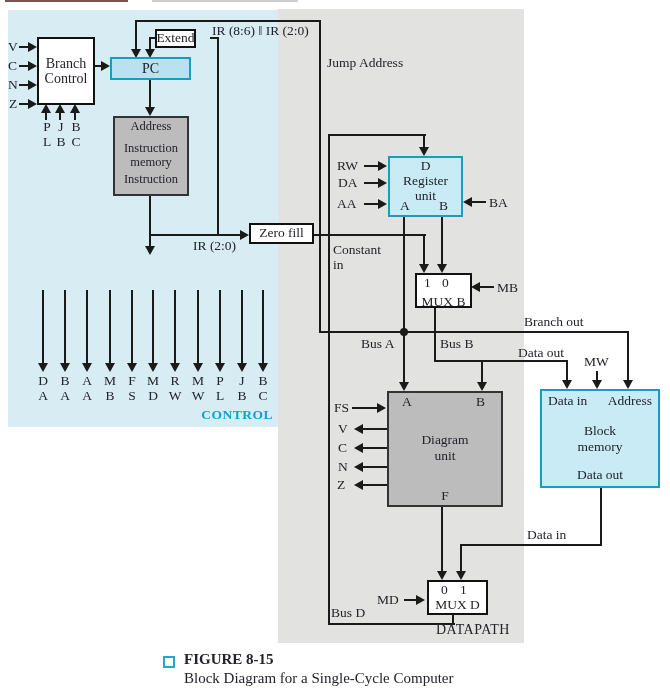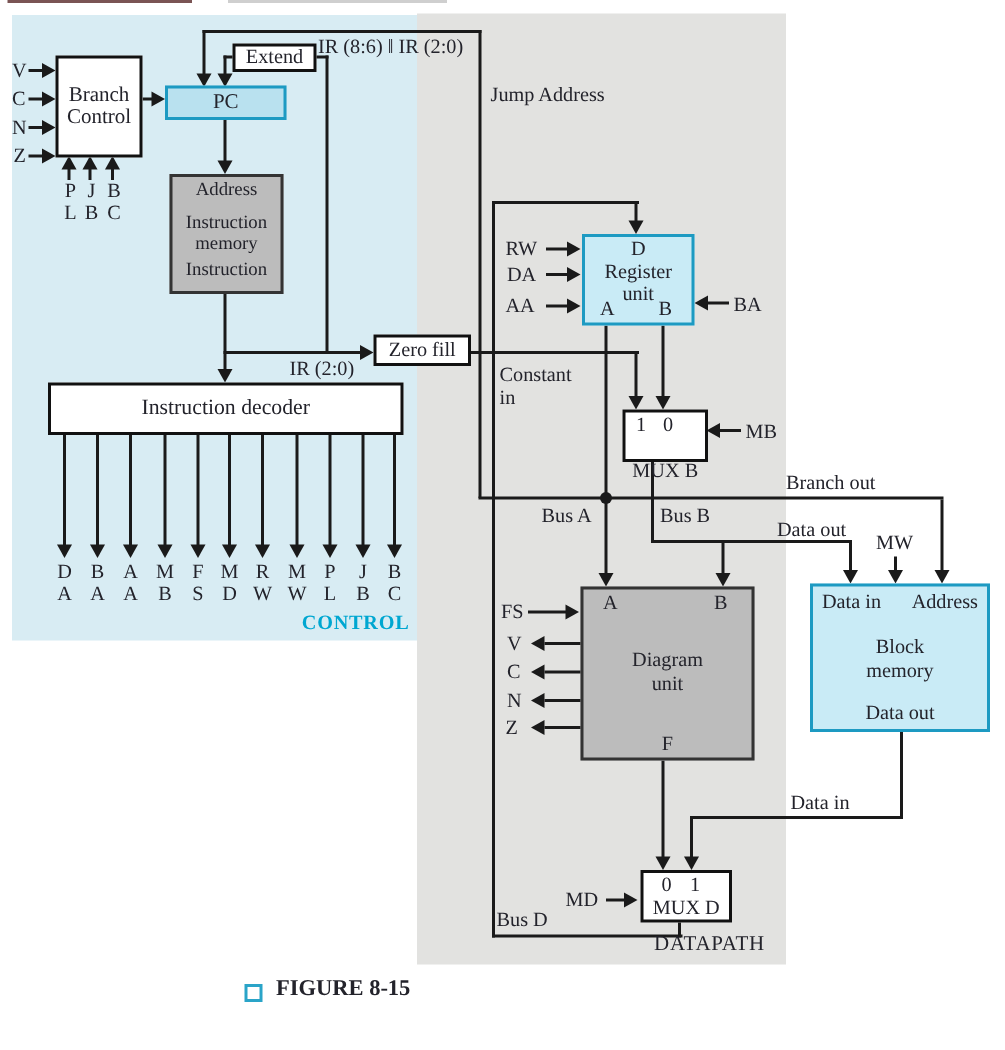--- a/index.html
+++ b/index.html
@@ -164,51 +164,48 @@
 
   <div class="bx" style="left:37px;top:37px;width:58px;height:68px;flex-direction:column">
     <span>Branch</span>
     <span>Control</span>
   </div>
 
   <div class="bx cy" style="left:110px;top:57px;width:81px;height:23px;background:#b9e1ef">
     <span>PC</span>
   </div>
 
-  <div class="bx" style="left:155px;top:29px;width:56px;height:19px;font-size:13.5px">
+  <div class="bx" style="left:155px;top:29px;width:41px;height:19px;font-size:13.5px">
     <span>Extend</span>
   </div>
 
   <div class="bx gb" style="left:113px;top:116px;width:76px;height:80px;flex-direction:column;justify-content:flex-start;font-size:12.5px;padding-top:2px">
     <span>Address</span>
     <span style="margin-top:8px">Instruction</span>
     <span>memory</span>
     <span style="margin-top:4px">Instruction</span>
   </div>
 
   <div class="bx" style="left:249px;top:223px;width:65px;height:21px;font-size:13.5px">
     <span>Zero fill</span>
   </div>
 
-  <div class="bx" style="left:32px;top:255px;width:237px;height:35px;font-size:14.5px">
-    <span>Instruction decoder</span>
-  </div>
 
   <div class="bx cy rel" style="left:388px;top:156px;width:75px;height:61px">
     <span class="inner ctr" style="top:1px">D</span>
     <span class="inner ctr" style="top:16px">Register</span>
     <span class="inner ctr" style="top:31px">unit</span>
     <span class="inner" style="left:10px;top:41px">A</span>
     <span class="inner" style="right:13px;top:41px">B</span>
   </div>
 
   <div class="bx rel" style="left:415px;top:273px;width:57px;height:35px">
     <span class="inner" style="left:7px;top:1px">1</span>
     <span class="inner" style="left:25px;top:1px">0</span>
-    <span class="inner ctr" style="top:32px">MUX B</span>
+    <span class="inner ctr" style="top:20px">MUX B</span>
   </div>
 
   <div class="bx gb rel" style="left:387px;top:391px;width:116px;height:116px">
     <span class="inner" style="left:13px;top:2px">A</span>
     <span class="inner" style="right:16px;top:2px">B</span>
     <span class="inner ctr" style="top:40px">Diagram</span>
     <span class="inner ctr" style="top:56px">unit</span>
     <span class="inner ctr" style="top:96px">F</span>
   </div>
 
@@ -317,14 +314,15 @@
   <div class="col2" style="left:255px;top:373px">
     <div>B</div>
       <div>C</div>
   </div>
 
   <div class="lb" style="left:150px;top:407px;width:123px;text-align:right;color:#00a7d1;font-weight:bold;letter-spacing:.5px">CONTROL</div>
   <div class="lb" style="left:436px;top:622px;font-size:14px;letter-spacing:.5px">DATAPATH</div>
 
   <div class="abs" style="left:163px;top:656px;width:12px;height:12px;background:#fff;border:2px solid #2aa4c8;box-sizing:border-box"></div>
   <div class="lb" style="left:184px;top:651px;font-size:15px;font-weight:bold">FIGURE 8-15</div>
+  <div class="lb" style="left:184px;top:670px;font-size:15px">Block Diagram for a Single-Cycle Computer</div>
 
 </div>
 
 </body></html>

